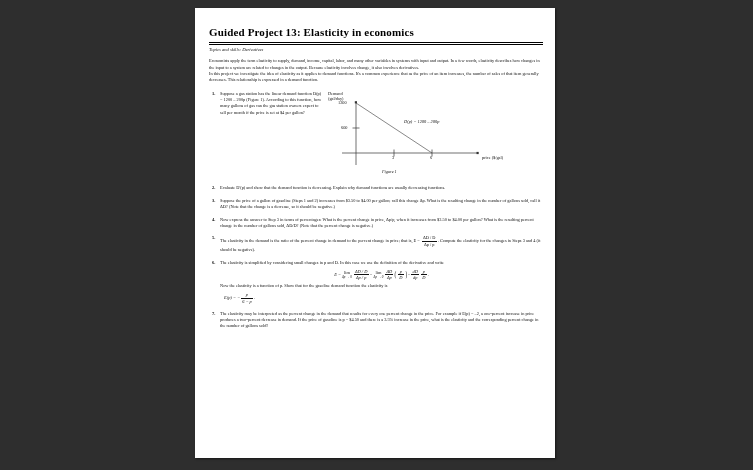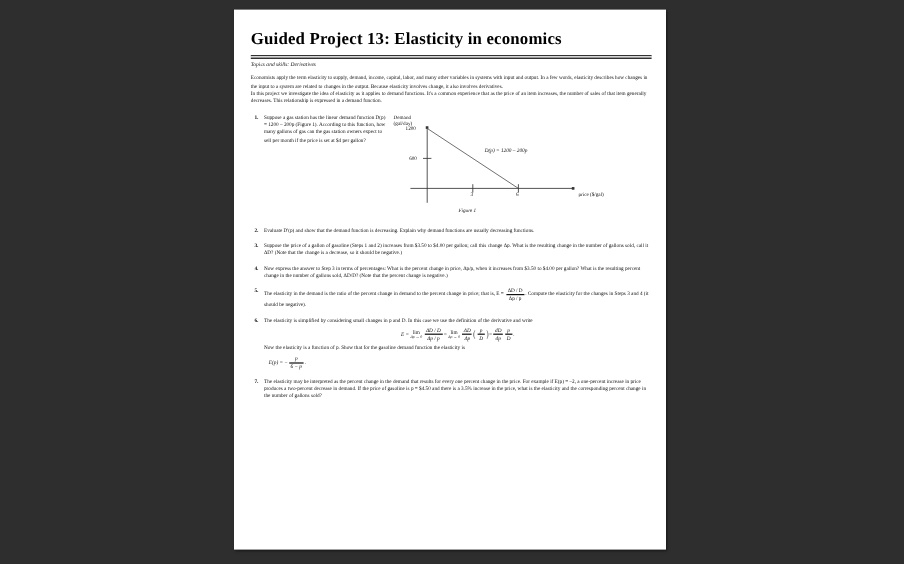--- a/index.html
+++ b/index.html
@@ -23,21 +23,21 @@
     background: #ffffff;
     box-shadow: 1px 1px 2px rgba(0,0,0,0.5);
     overflow: hidden;
   }
   #page-inner {
     padding: 18px 12px 10px 14px;
   }
   .title {
     font-family: "Liberation Serif", serif;
     font-weight: bold;
-    font-size: 14px;
+    font-size: 11px;
     letter-spacing: 0.15px;
     color: #000;
     margin: 0 0 3.5px 0;
   }
   .rule-thick {
     height: 1.6px;
     background: #000;
     margin: 0;
   }
   .rule-gap {

